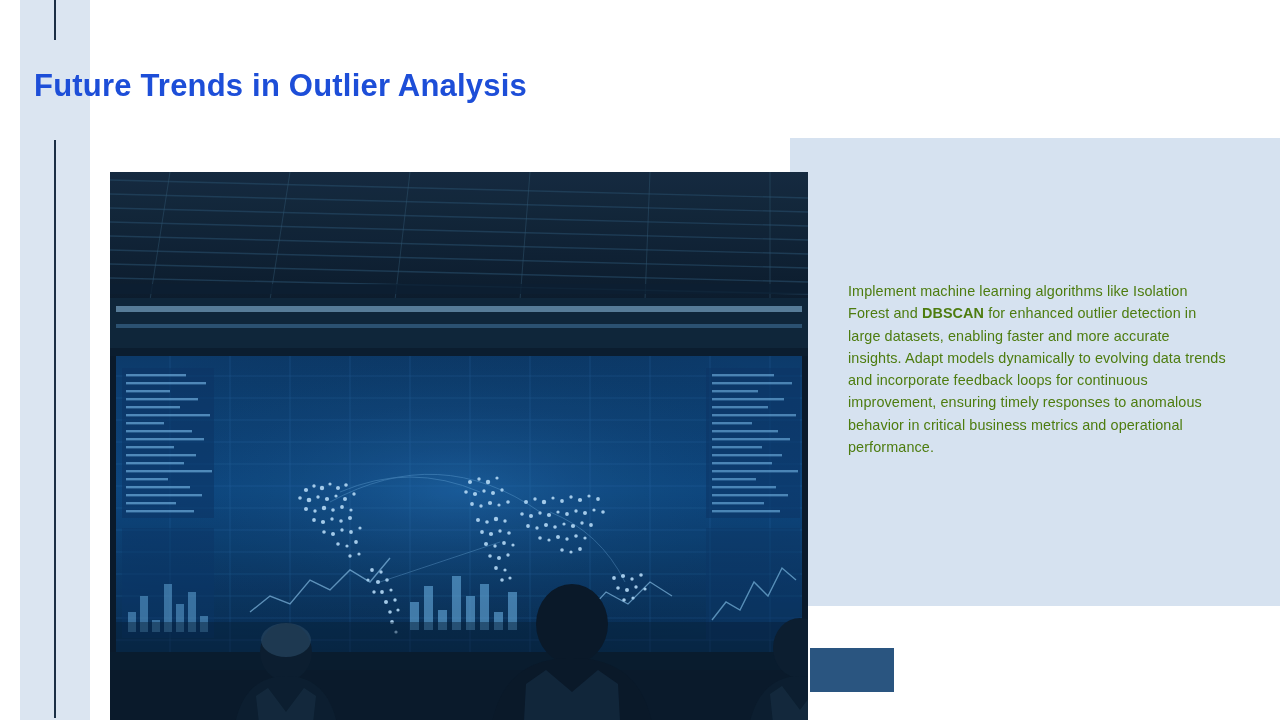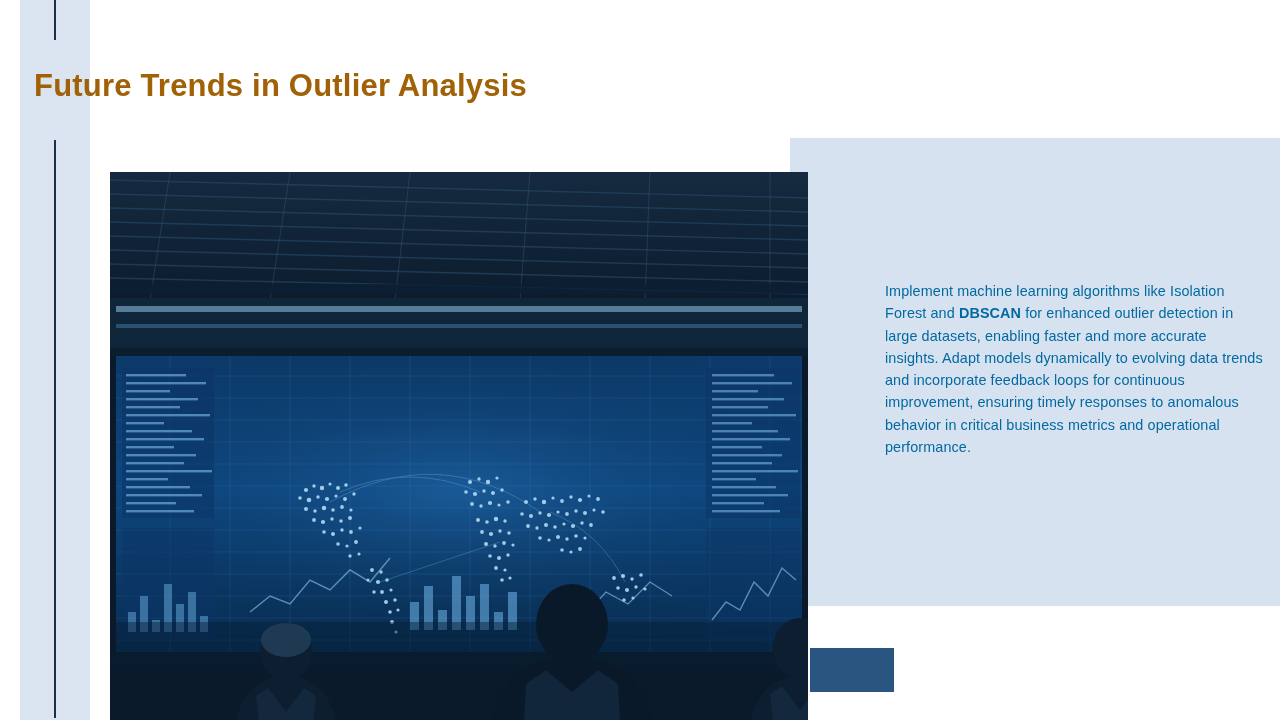--- a/index.html
+++ b/index.html
@@ -57,21 +57,21 @@
     background: #2a5580;
   }
 
   
   .title {
     position: absolute;
     left: 34px;
     top: 68px;
     font-size: 31px;
     font-weight: bold;
-    color: #a16207;
+    color: #1d4ed8;
     letter-spacing: 0.2px;
     white-space: nowrap;
     text-align: center;
   }
 
   
   .photo {
     position: absolute;
     left: 110px;
     top: 172px;
@@ -83,23 +83,22 @@
   .photo svg { display: block; }
 
   
   .body-text {
     position: absolute;
     left: 848px;
     top: 280px;
     width: 378px;
     font-size: 14.4px;
     line-height: 22.3px;
-    color: #0369a1;
+    color: #4d7c0f;
     letter-spacing: 0.1px;
-    margin-left: 37px;
   }
   .body-text b { font-weight: bold; }
 </style>
 </head>
 <body>
 
 <div class="left-band"></div>
 <div class="left-rule-top"></div>
 <div class="left-rule-bottom"></div>
 <div class="right-panel"></div>

